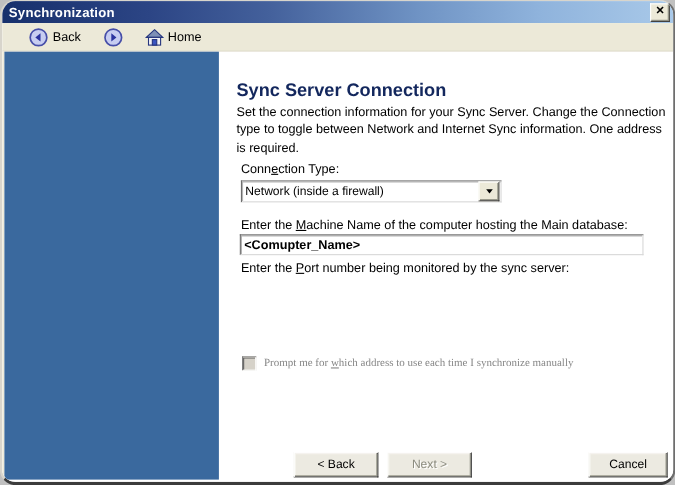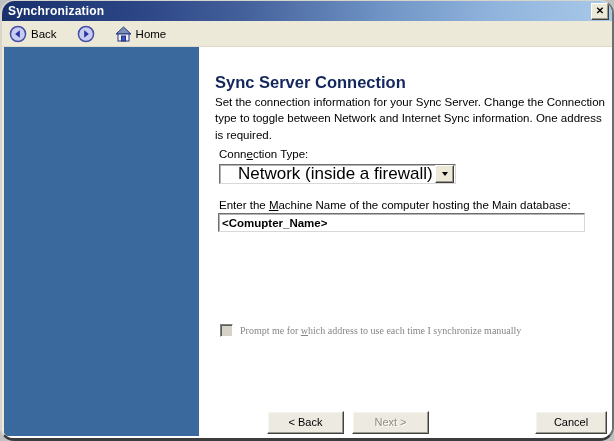--- a/index.html
+++ b/index.html
@@ -19,40 +19,40 @@
   .titlebar-text{flex:1;color:#ffffff;font-size:12px;font-weight:bold;letter-spacing:.2px;}
   .close-btn{
     width:16px;height:15px;background:#ece9d8;color:#000;
     border:1px solid;border-color:#ffffff #404040 #404040 #ffffff;
     box-shadow:inset -1px -1px 0 #9a9a8c;
     font-size:10px;font-weight:bold;line-height:13px;text-align:center;cursor:default;
   }
   
   .toolbar{
     height:25px;background:#ece9d8;display:flex;align-items:center;gap:6px;
-    padding-left:7px;border-bottom:1px solid #dcd9c8;
+    padding-left:24px;border-bottom:1px solid #dcd9c8;
   }
   .tool-item{display:flex;align-items:center;gap:4px;font-size:11.5px;color:#000;}
   .nav-circle{width:18px;height:18px;display:block;}
   .home-ic{width:17px;height:16px;display:block;}
   .tool-gap{width:8px;}
   
   .body{position:relative;height:392px;background:#ffffff;}
   .left-strip{position:absolute;left:0;top:0;width:2px;bottom:0;background:#ece9d8;}
   .sidebar{position:absolute;left:2px;top:0;width:195px;height:389px;background:#3a699e;}
   .heading{position:absolute;left:213px;top:14px;font-size:16.5px;font-weight:bold;color:#13275d;margin-top:12px;}
   .desc{position:absolute;left:213px;top:47px;width:398px;font-size:11.5px;line-height:1.42;color:#000;}
   .fldlabel{position:absolute;font-size:11.5px;color:#000;white-space:nowrap;}
   .mn{text-decoration:underline;}
   .combo{
     position:absolute;left:217px;top:117px;width:237px;height:20px;box-sizing:border-box;
     background:#fff;border:1px solid;border-color:#6e6e6e #d8d8d8 #d8d8d8 #6e6e6e;
     box-shadow:inset 1px 1px 0 #b4b4b4;display:flex;align-items:center;
   }
-  .combo-text{flex:1;font-size:17px;padding-left:18px;white-space:nowrap;overflow:hidden;}
+  .combo-text{flex:1;font-size:11px;padding-left:3px;white-space:nowrap;overflow:hidden;}
   .combo-btn{
     width:17px;height:16px;margin-right:1px;background:#ece9d8;
     border:1px solid;border-color:#ffffff #404040 #404040 #ffffff;
     box-shadow:inset -1px -1px 0 #9a9a8c;
     display:flex;align-items:center;justify-content:center;
   }
   .combo-arrow{width:0;height:0;border-left:3.5px solid transparent;border-right:3.5px solid transparent;border-top:4px solid #000;}
   .txtfield{
     position:absolute;height:19px;box-sizing:border-box;background:#fff;
     border:1px solid;border-color:#6e6e6e #d8d8d8 #d8d8d8 #6e6e6e;
@@ -128,20 +128,21 @@
     <div class="combo">
       <span class="combo-text">Network (inside a firewall)</span>
       <span class="combo-btn">
         <span class="combo-arrow"></span>
       </span>
     </div>
 
     <div class="fldlabel" style="left:217px;top:152px;"><span>Enter the </span><span class="mn">M</span><span>achine Name of the computer hosting the Main database:</span></div>
     <input class="txtfield" style="left: 216px; top: 166px; width: 367px; font-weight: bold;" type="text" value="&lt;Comupter_Name&gt;">
 
+    <div class="fldlabel" style="left:217px;top:191px;"><span>Enter the </span><span class="mn">P</span><span>ort number being monitored by the sync server:</span></div>
 
     <div class="checkrow">
       <div class="checkbox"></div>
       <div class="checklabel"><span>Prompt me for </span><span class="mn">w</span><span>hich address to use each time I synchronize manually</span></div>
     </div>
 
     <div class="btn btn-back">&lt; Back</div>
     <div class="btn btn-next disabled">Next &gt;</div>
     <div class="btn btn-cancel">Cancel</div>
   </div>

